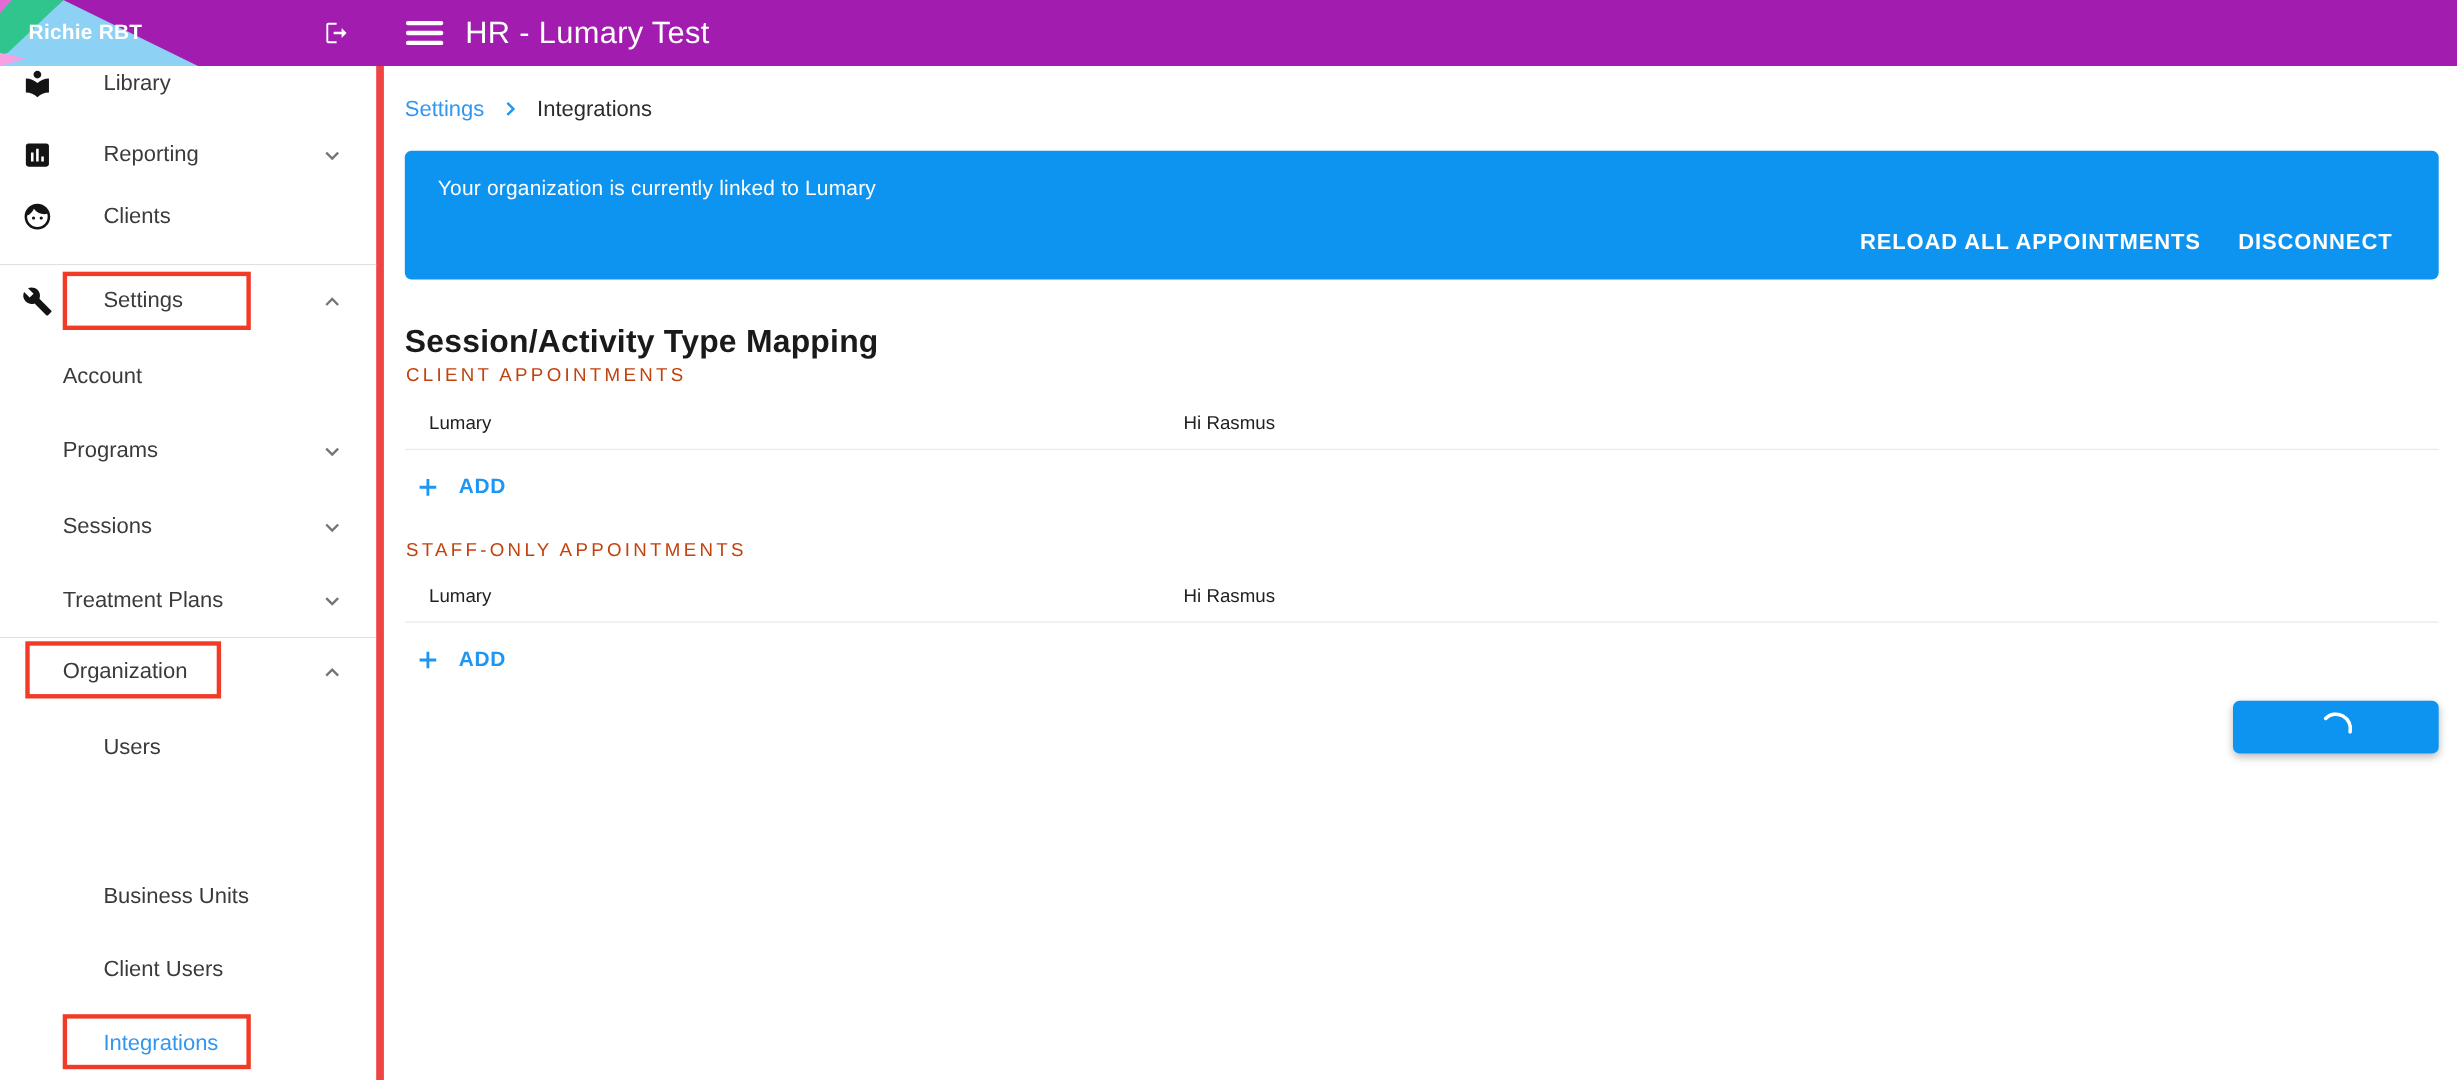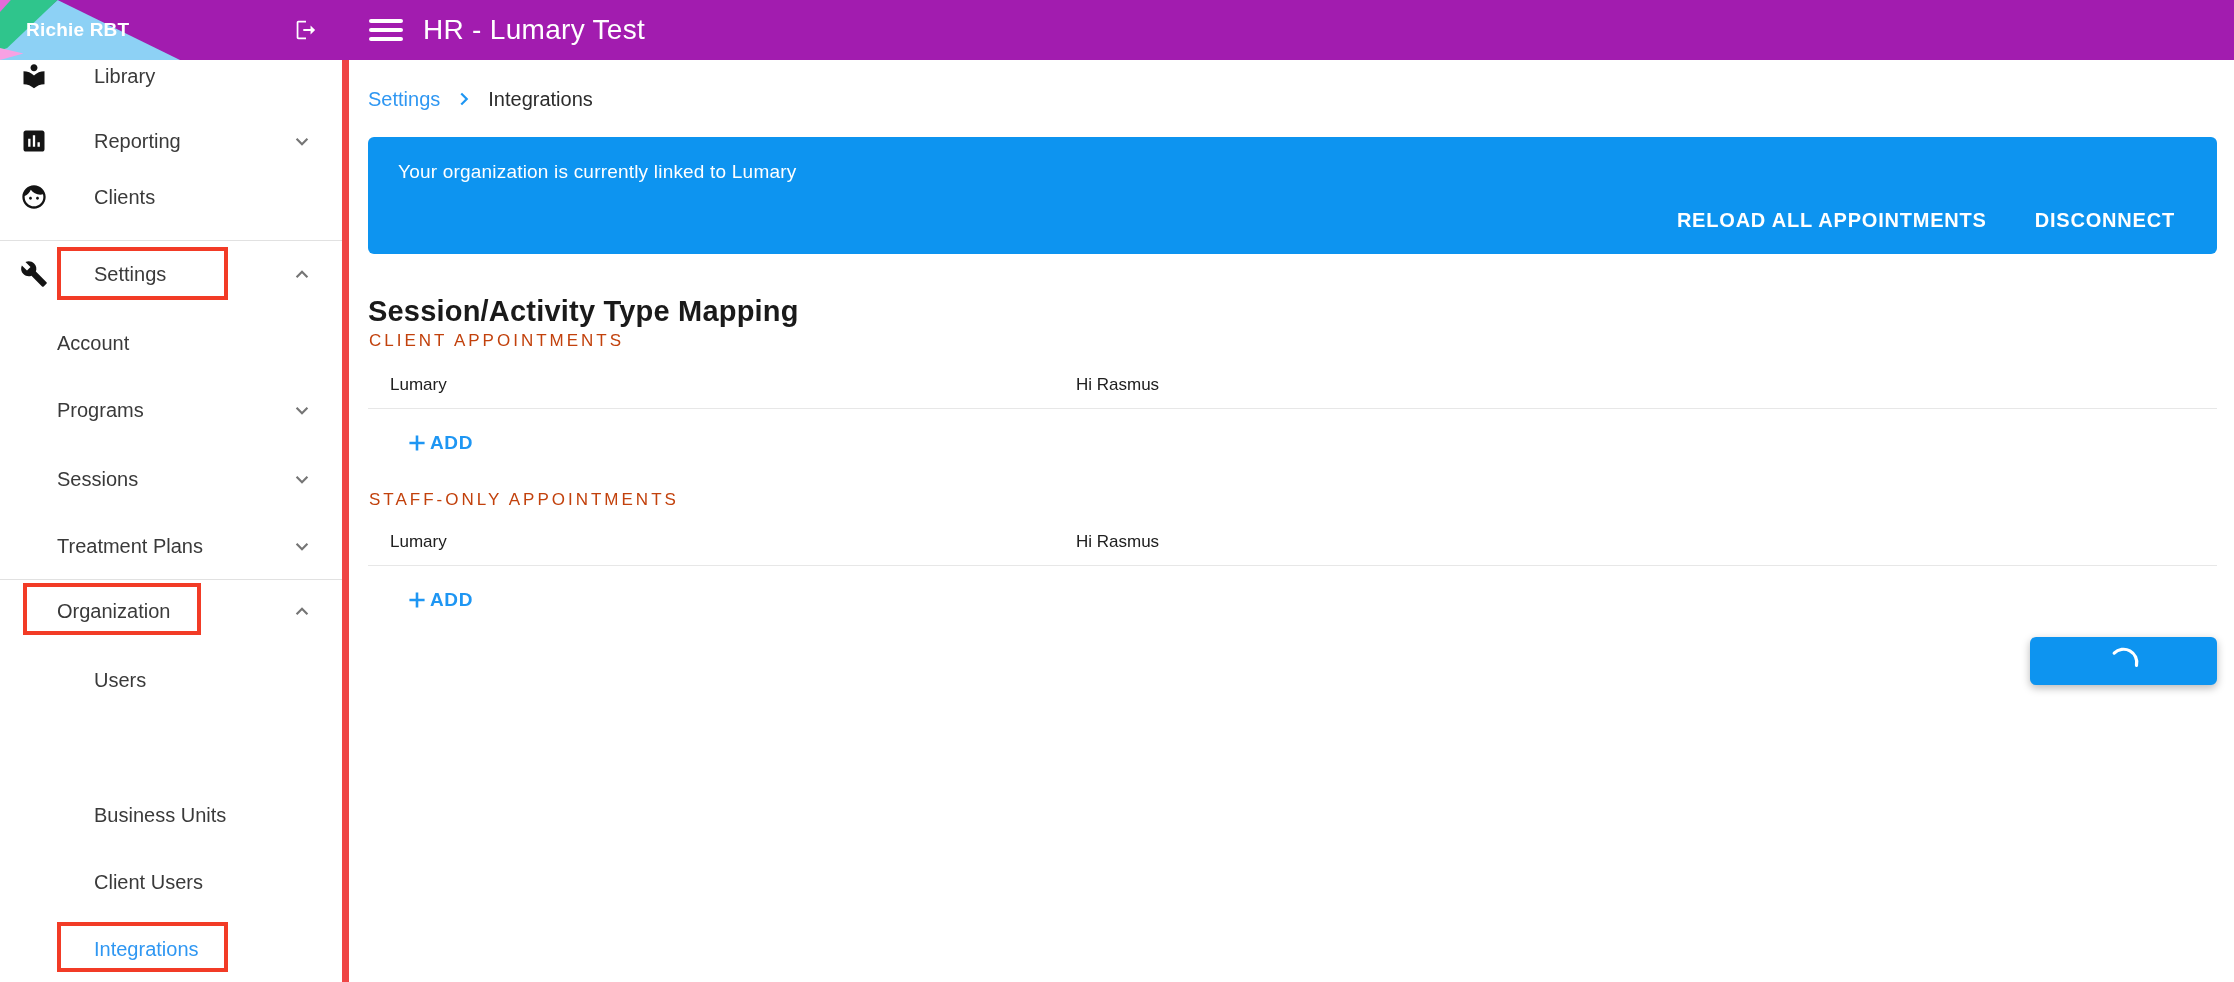--- a/index.html
+++ b/index.html
@@ -43,29 +43,29 @@
   .redbox{position:absolute;border:4px solid #f23b26;box-sizing:border-box;z-index:30;pointer-events:none;}
 
   
   .breadcrumb{position:absolute;left:368px;top:86px;height:26px;display:flex;align-items:center;gap:13px;}
   .crumb-link{font-size:20px;color:#2f97f2;cursor:pointer;}
   .crumb-current{font-size:20px;color:#2b2b2b;}
 
   .banner{position:absolute;left:368px;top:137px;width:1849px;height:117px;background:#0d94f0;
           border-radius:6px;}
   .banner-msg{position:absolute;left:30px;top:24px;color:#ffffff;font-size:19px;letter-spacing:.2px;}
-  .banner-actions{position:absolute;right:26px;bottom:12px;display:flex;gap:16px;align-items:center;}
+  .banner-actions{position:absolute;right:26px;bottom:12px;display:flex;gap:2px;align-items:center;}
   .banner-btn{background:transparent;border:none;color:#ffffff;font-family:"Liberation Sans",sans-serif;
               font-size:20px;font-weight:bold;letter-spacing:.8px;padding:10px 16px;border-radius:4px;cursor:pointer;}
 
   .heading{position:absolute;left:368px;top:276px;font-size:29px;font-weight:bold;color:#1a1a1a;letter-spacing:.2px;}
   .seclabel{position:absolute;left:369px;font-size:17px;color:#c2410c;letter-spacing:3px;}
   .thead-cell{position:absolute;font-size:17px;font-weight:normal;color:#202020;}
   .tdivider{position:absolute;left:368px;width:1849px;height:1px;background:#e7e7e7;}
-  .addbtn{position:absolute;left:404px;height:30px;display:flex;align-items:center;cursor:pointer;}
+  .addbtn{position:absolute;left:376px;height:30px;display:flex;align-items:center;gap:15px;cursor:pointer;}
   .addbtn .addlabel{font-size:19px;font-weight:bold;color:#1e96f3;letter-spacing:.6px;}
 
   .loadbtn{position:absolute;left:2030px;top:637px;width:187px;height:48px;background:#0d94f0;
            border:none;border-radius:6px;box-shadow:0 3px 8px rgba(0,0,0,.28);display:flex;
            align-items:center;justify-content:center;cursor:pointer;}
 </style>
 </head>
 <body>
 
 <div class="page">

